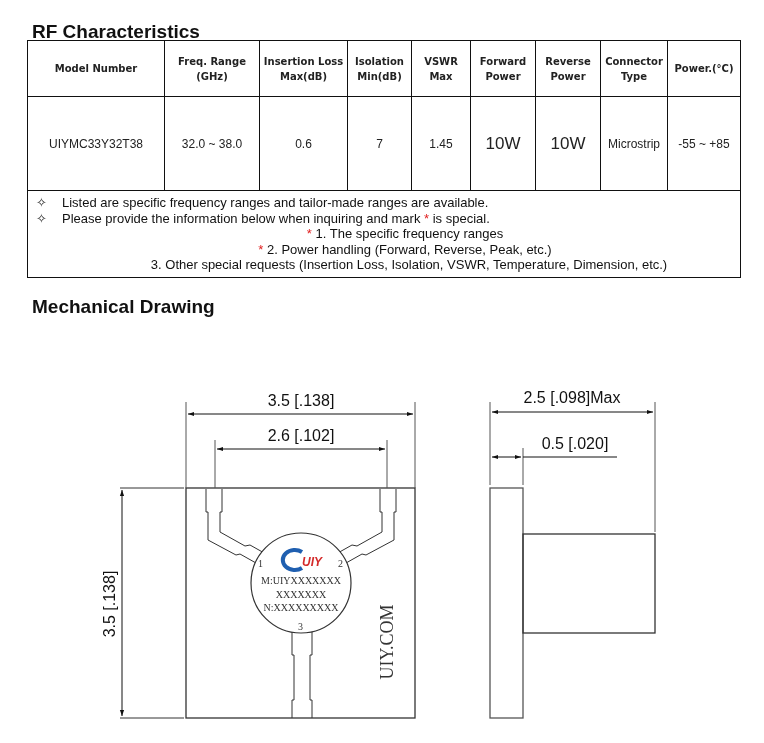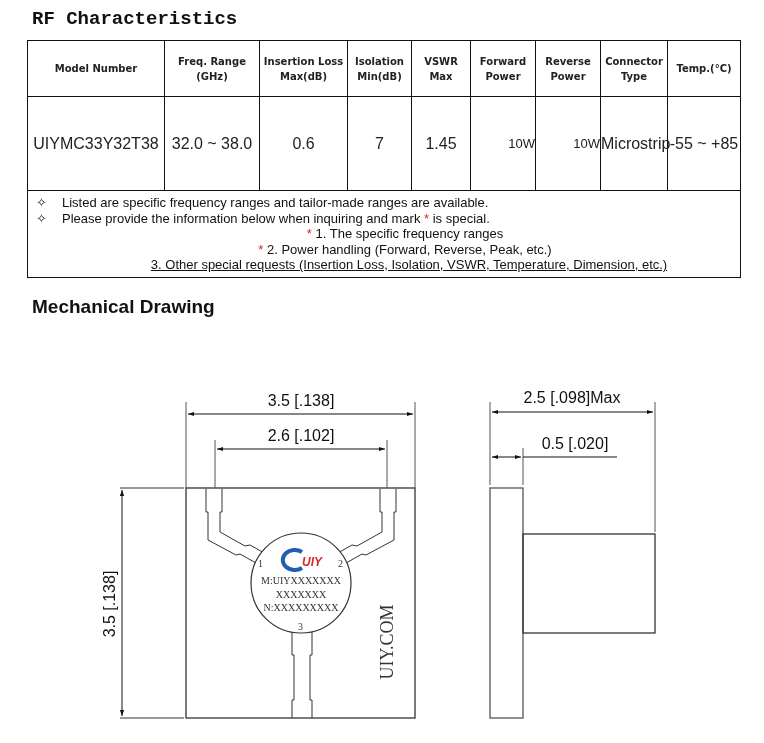--- a/index.html
+++ b/index.html
@@ -1,29 +1,29 @@
 <!DOCTYPE html>
 <html><head>
 <meta charset="utf-8">
 <style>
   html, body { margin:0; padding:0; background:#ffffff; }
   body { width:764px; height:743px; position:relative; overflow:hidden; font-family:"Liberation Sans", sans-serif; color:#111; }
   .section-title { position:absolute; left:32px; font-weight:bold; font-size:19px; color:#111; font-family:"Liberation Sans", sans-serif; }
-  #rf-title { top:8px;font-family:Liberation Mono, monospace; }
+  #rf-title { top:21px; }
   #mech-title { top:296px; }
   table.rf { position:absolute; left:27px; top:40px; width:713px; border-collapse:collapse; table-layout:fixed; }
   table.rf td, table.rf th { border:1.5px solid #111; text-align:center; vertical-align:middle; padding:0; }
   table.rf th { height:55px; font-family:"DejaVu Sans", sans-serif; font-size:10px; font-weight:bold; line-height:15px; color:#222; }
-  table.rf td.val { height:93px; font-family:"Liberation Sans", sans-serif; font-size:16px; color:#222; }
-  table.rf td.val.small { font-size:13px;text-align:right; }
+  table.rf td.val { height:93px; font-family:"Liberation Sans", sans-serif; font-size:12px; color:#222; }
+  table.rf td.val.small { font-size:17px; }
   table.rf td.notes { text-align:left; height:82px; vertical-align:top; padding:4px 0 0 8px; font-size:13px; line-height:15.5px; color:#111; }
   .note-line { white-space:nowrap; }
   .bullet { display:inline-block; width:26px; color:#333; }
   .sub { padding-left:34px;text-align:center; }
-  .sub.plain { padding-left:42px;text-decoration:underline; }
+  .sub.plain { padding-left:42px; }
   .star { color:#e02020; }
   svg#drawing { position:absolute; left:0; top:300px; }
   .dim { font-family:"Liberation Sans", sans-serif; font-size:16px; fill:#111; }
   .serif { font-family:"Liberation Serif", serif; fill:#333; }
 </style>
 </head>
 <body>
 
 <div id="rf-title" class="section-title">RF Characteristics</div>
 
@@ -42,21 +42,21 @@
   <tbody>
       <tr>
     <th><span>Model Number</span></th>
     <th><span>Freq. Range</span><br><span>(GHz)</span></th>
     <th><span>Insertion Loss</span><br><span>Max(dB)</span></th>
     <th><span>Isolation</span><br><span>Min(dB)</span></th>
     <th><span>VSWR</span><br><span>Max</span></th>
     <th><span>Forward</span><br><span>Power</span></th>
     <th><span>Reverse</span><br><span>Power</span></th>
     <th><span>Connector</span><br><span>Type</span></th>
-    <th><span>Temp.(°C)</span></th>
+    <th><span>Power.(°C)</span></th>
   </tr>
   <tr>
     <td class="val">UIYMC33Y32T38</td>
     <td class="val">32.0 ~ 38.0</td>
     <td class="val">0.6</td>
     <td class="val">7</td>
     <td class="val">1.45</td>
     <td class="val small">10W</td>
     <td class="val small">10W</td>
     <td class="val">Microstrip</td>

